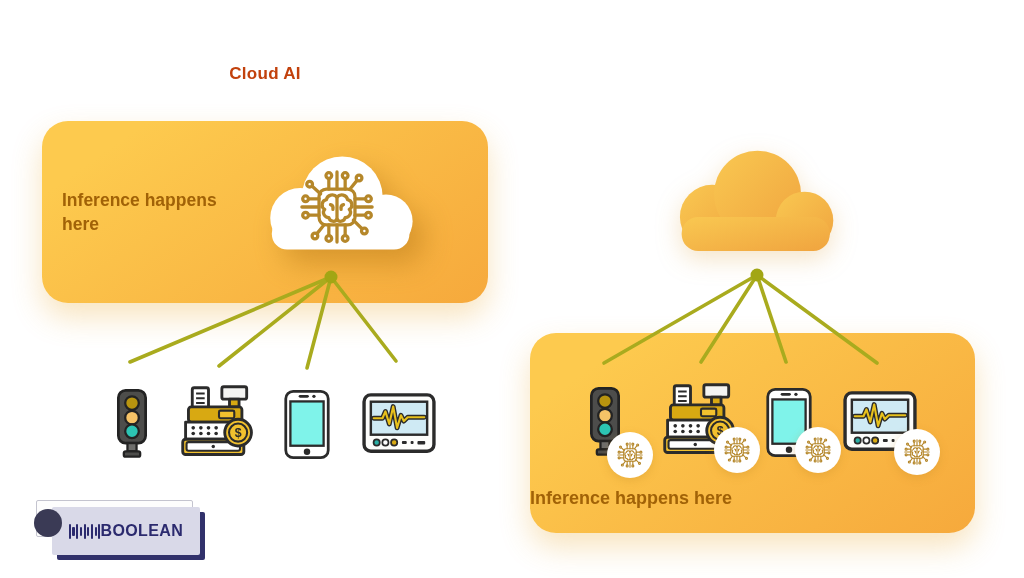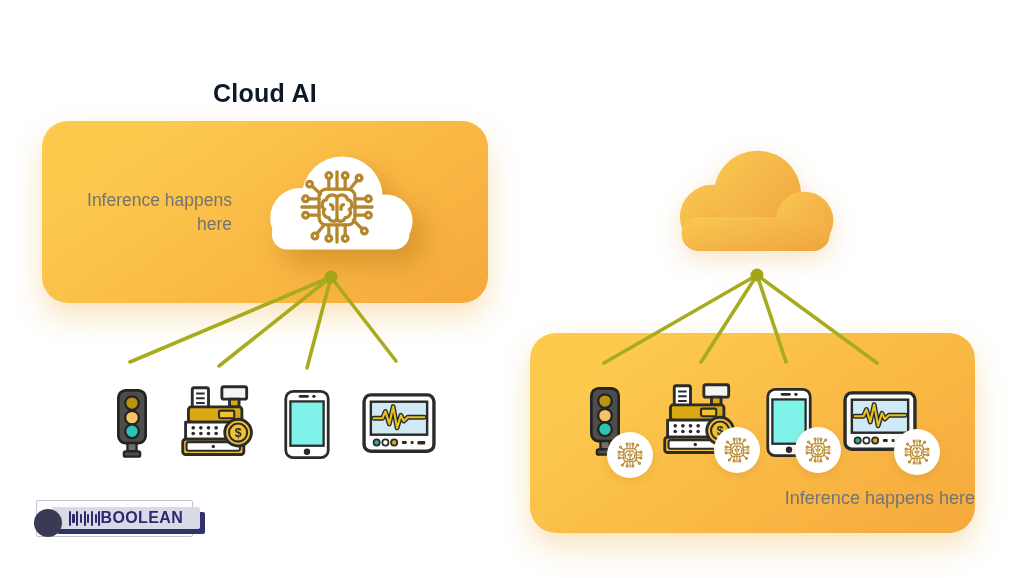--- a/index.html
+++ b/index.html
@@ -5,37 +5,37 @@
   * { margin:0; padding:0; box-sizing:border-box; }
   html,body { background:#fff; }
   body { font-family:"Liberation Sans", sans-serif; }
   #stage {
     position:relative; width:1024px; height:578px; background:#ffffff;
     overflow:hidden;
   }
   
   .panel-title {
     position:absolute; top:64px; text-align:center;
-    font-size:25px; font-weight:700; letter-spacing:.3px; color:#0f172a;margin-top:15px;
+    font-size:17px; font-weight:700; letter-spacing:.3px; color:#c2410c;
   }
   #cloud-title { left:42px; width:446px; }
   #edge-title  { left:530px; width:445px; }
 
   
   .yellow-box {
     position:absolute; border-radius:26px;
     background:linear-gradient(145deg,#fdca4e 15%,#f6a93c 100%);
     box-shadow:0 14px 30px rgba(233,164,42,.30);
     z-index:1;
   }
   #cloud-box { left:42px;  top:121px; width:446px; height:182px; }
   #edge-box  { left:530px; top:333px; width:445px; height:200px; }
 
   .inference-text {
-    position:absolute; color:#737373; font-weight:400; text-align:right;
+    position:absolute; color:#a16207; font-weight:700; text-align:left;
     z-index:5;
   }
   #cloud-inference { left:62px; top:188px; width:170px; font-size:17.5px; line-height:1.38; }
   #edge-inference  { left:530px; top:488px; width:445px; font-size:18px; }
 
   
   #white-cloud {
     position:absolute; left:250px; top:146px; width:178px; height:118px; z-index:2;
     filter:drop-shadow(12px 14px 14px rgba(175,112,18,.45));
   }
@@ -76,21 +76,21 @@
   #r-phone    .chip-badge { left:30px; top:41px; }
   #r-monitor  .chip-badge { left:52px; top:39px; }
 
   
   #logo { position:absolute; left:30px; top:496px; width:185px; height:55px; z-index:7; }
   #logo-ghost {
     position:absolute; left:6px; top:4px; width:157px; height:37px;
     background:#fdfdfd; border:1.5px solid #c4c4cf; border-radius:2px;
   }
   #logo-plate {
-    position:absolute; left:22px; top:11px; width:148px; height:22px;
+    position:absolute; left:22px; top:11px; width:148px; height:48px;
     background:#d9d9e8; border-radius:2px; box-shadow:5px 5px 0 #31316b;
     display:flex; align-items:center; justify-content:center; 
   }
   #logo-dot {
     position:absolute; left:4px; top:13px; width:28px; height:28px;
     border-radius:50%; background:#3a3a55;
   }
   #logo-bars { display:flex; align-items:center; gap:1.5px; height:16px; }
   #logo-bars i { display:block; width:2.2px; background:#2b2a6e; border-radius:1px; }
   #logo-bars i:nth-child(odd)  { height:15px; }

